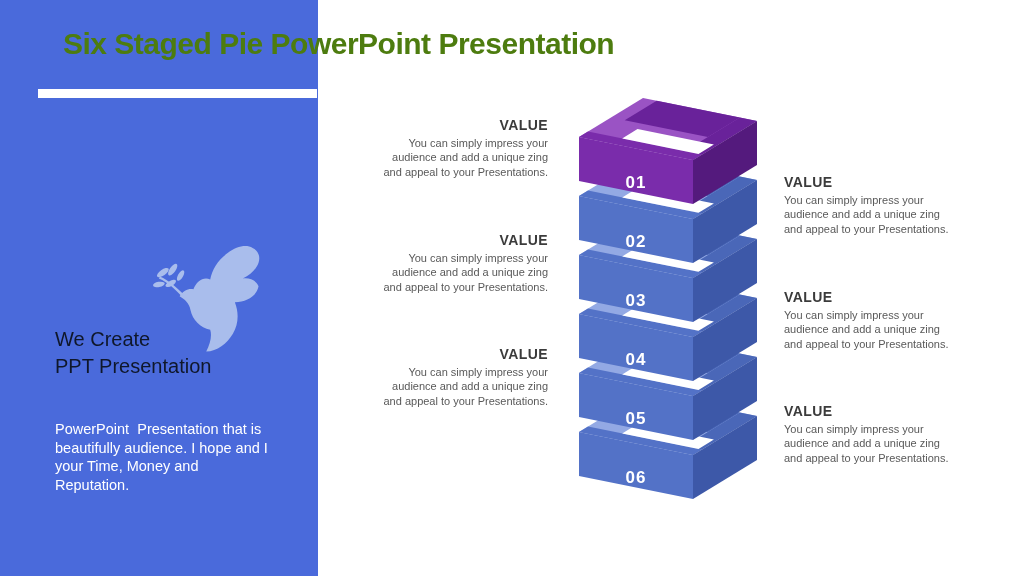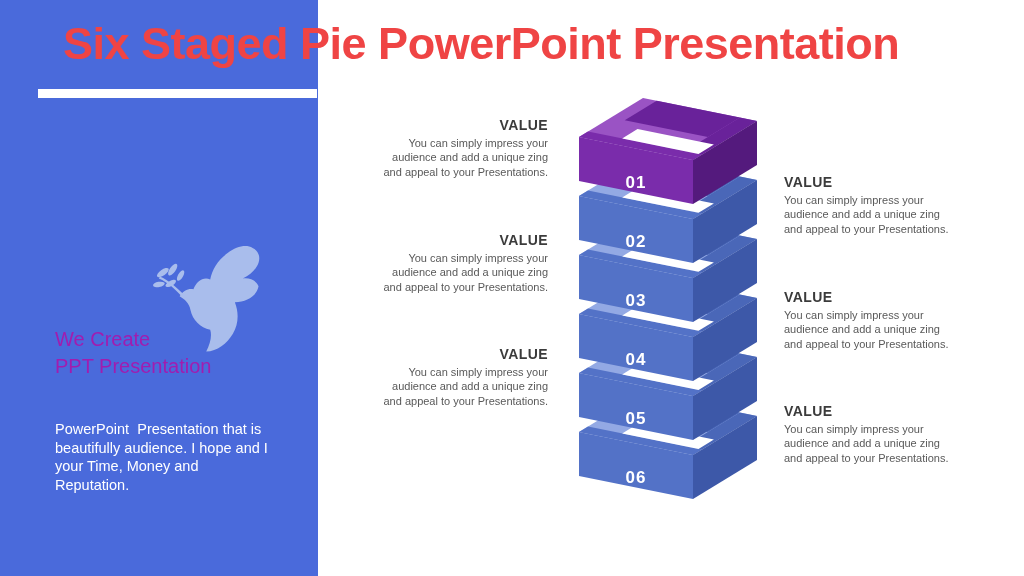--- a/index.html
+++ b/index.html
@@ -6,30 +6,30 @@
   .slide{
     position:relative;width:1024px;height:576px;background:#ffffff;
     font-family:"Liberation Sans",sans-serif;overflow:hidden;margin:0 auto;
   }
   .sidebar{
     position:absolute;left:0;top:0;width:318px;height:576px;
     background:var(--sidebar-bg,#4A6ADB);
   }
   .page-title{
     position:absolute;left:63px;top:14px;height:60px;line-height:60px;
-    font-size:45px;font-weight:bold;color:#ef4444;letter-spacing:-0.5px;
+    font-size:30px;font-weight:bold;color:#4d7c0f;letter-spacing:-0.5px;
     white-space:nowrap;z-index:3;
   }
   .title-underline{
     position:absolute;left:38px;top:89px;width:279px;height:9px;
     background:var(--underline,#ffffff);z-index:3;
   }
   .dove{position:absolute;left:150px;top:240px;z-index:1;}
   .sb-heading{
-    position:absolute;left:55px;top:326px;color:#a21caf;
+    position:absolute;left:55px;top:326px;color:#0f172a;
     font-size:20px;line-height:27px;z-index:2;
   }
   .sb-par{
     position:absolute;left:55px;top:420px;color:#ffffff;
     font-size:14.5px;line-height:18.5px;z-index:2;
   }
   .sb-par div{white-space:pre;}
   .vblock{position:absolute;width:200px;}
   .vb-left{left:348px;text-align:right;}
   .vb-right{left:784px;text-align:left;}

